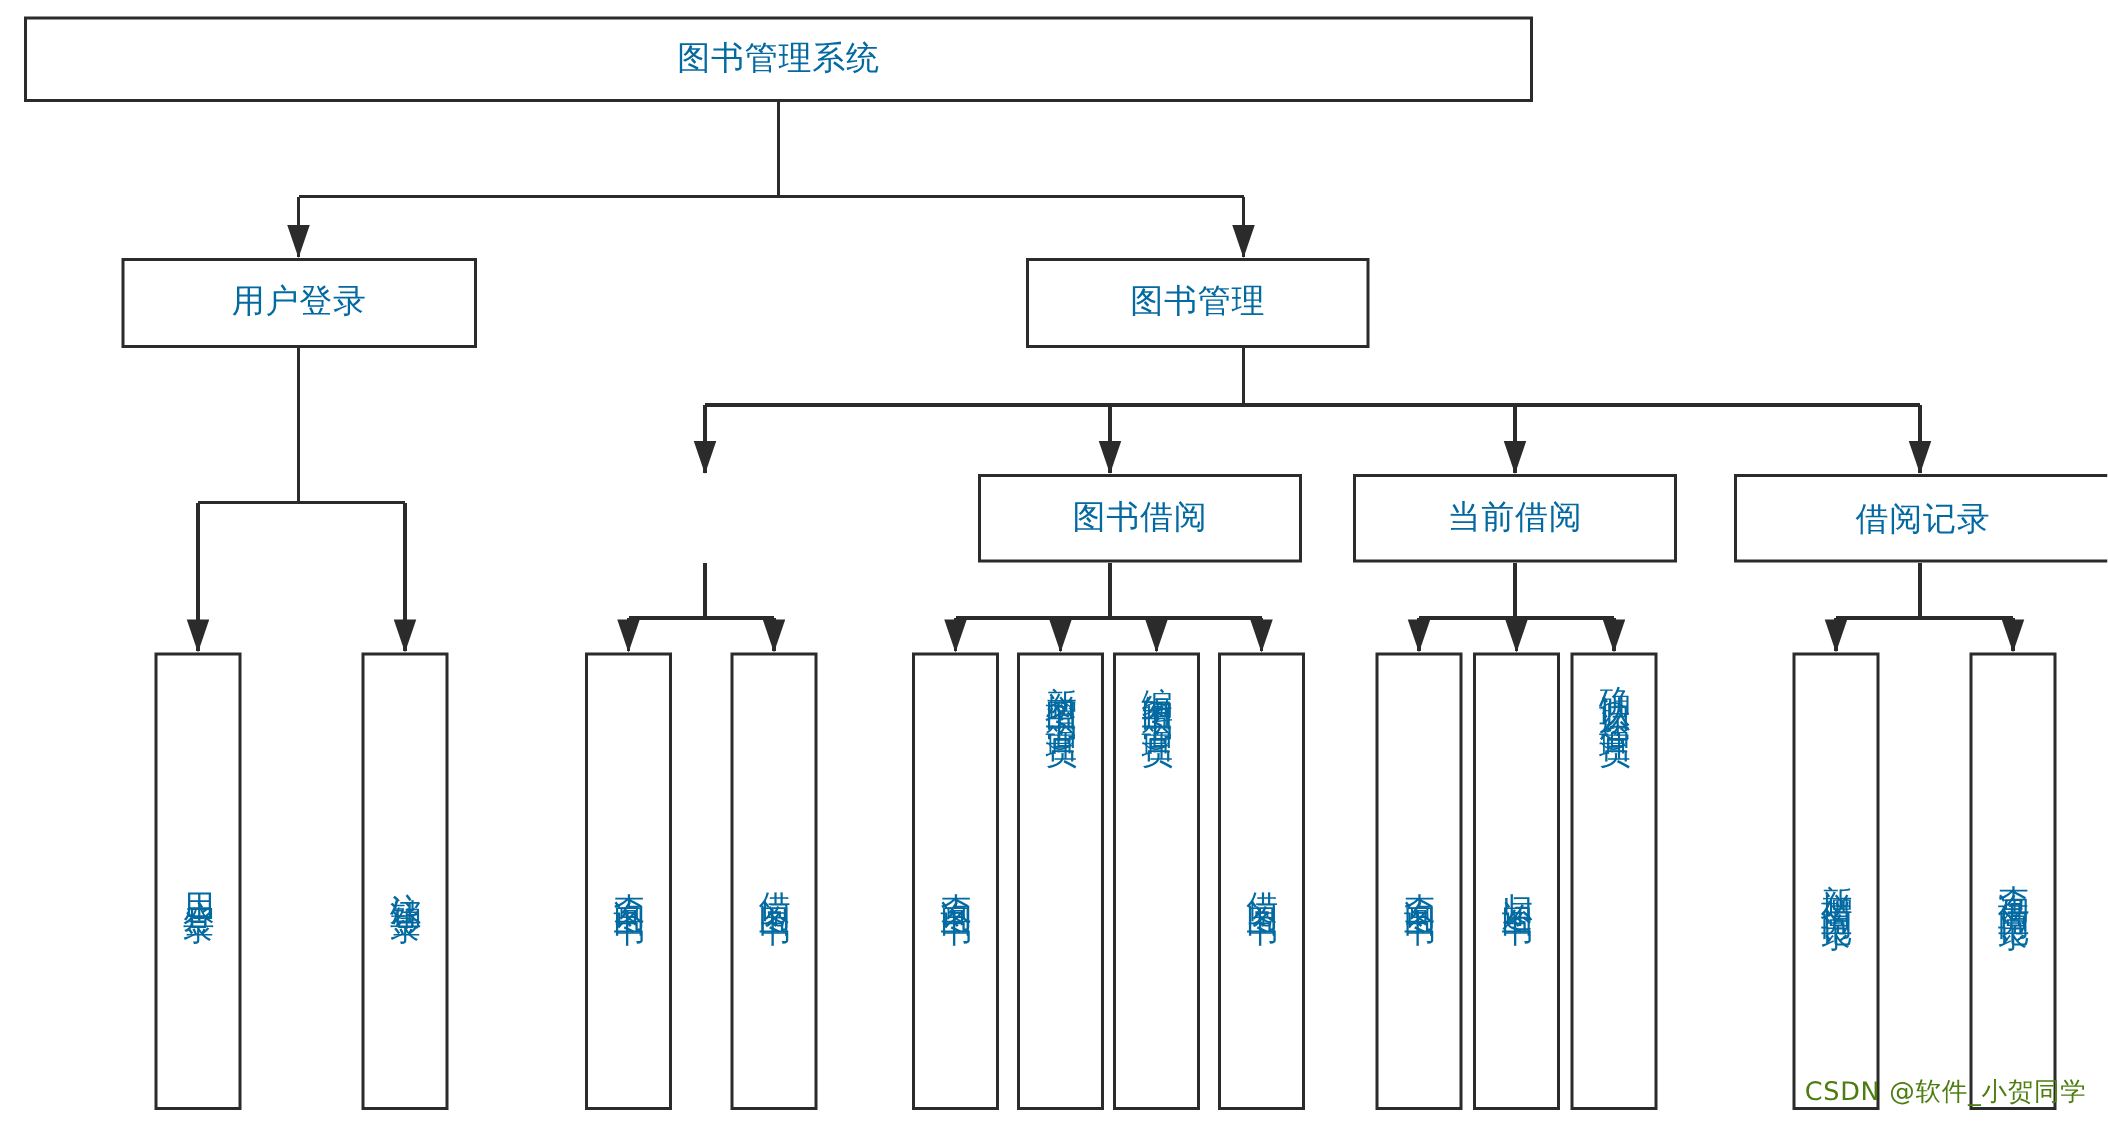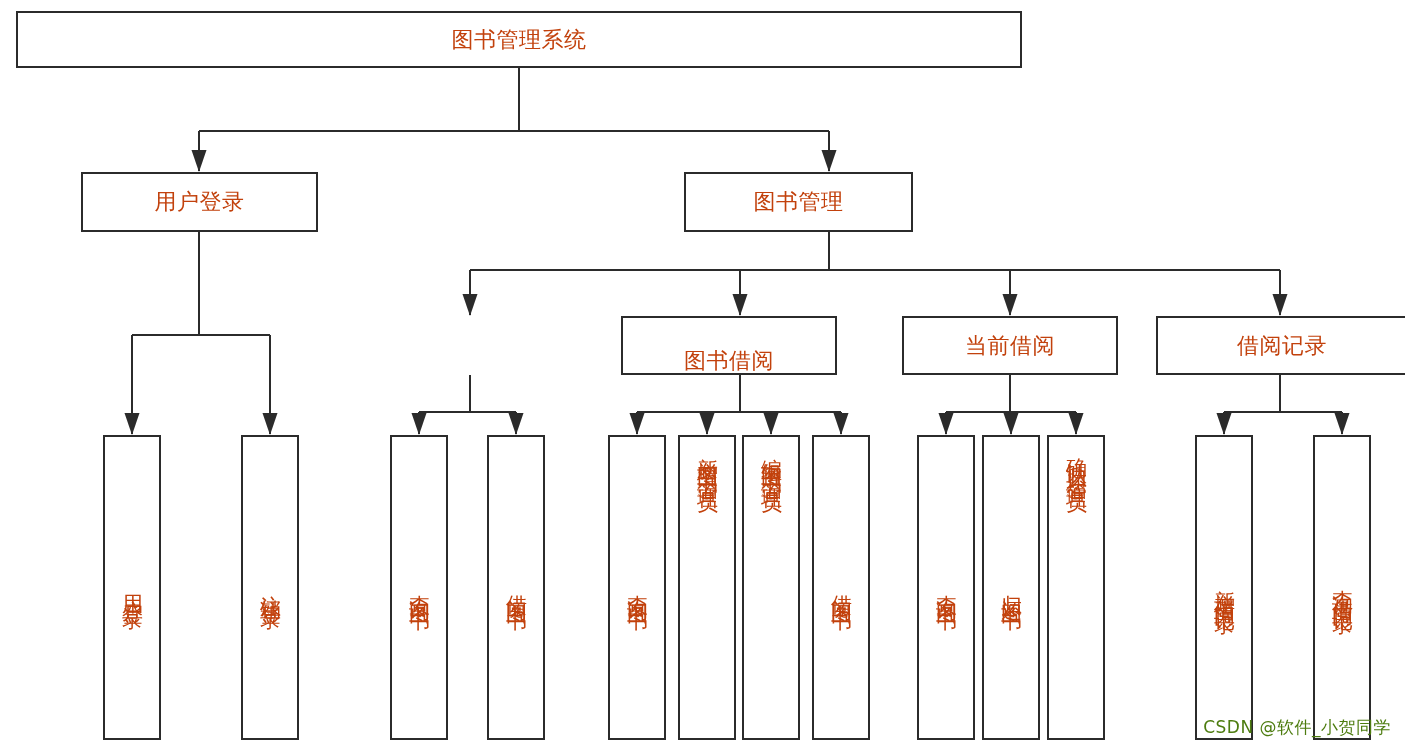--- a/index.html
+++ b/index.html
@@ -33,21 +33,21 @@
     display: flex;
     align-items: center;
     justify-content: center;
     color: #222222;
   }
   .node .label {
     font-size: 22px;
     line-height: 1.15;
     letter-spacing: 0.5px;
     white-space: nowrap;
-    color: #c2410c;
+    color: #0369a1;
   }
   .node.leaf {
     align-items: flex-start;
     justify-content: center;
     padding-top: 4px;
   }
   .node.leaf .label {
     writing-mode: vertical-rl;
     text-orientation: upright;
     font-size: 21px;
@@ -133,21 +133,21 @@
   <div class="node" id="node-root" style="left: 16px; top: 11px; width: 1006px; height: 57px;">
     <span class="label">图书管理系统</span>
   </div>
 
   <div class="node" style="left: 81px; top: 172px; width: 237px; height: 60px;">
       <span class="label">用户登录</span>
     </div>
     <div class="node" style="left: 684px; top: 172px; width: 229px; height: 60px;">
       <span class="label">图书管理</span>
     </div>
-    <div class="node" style="left: 621px; top: 316px; width: 216px; height: 59px; align-items: flex-end;">
+    <div class="node" style="left: 652px; top: 316px; width: 216px; height: 59px;">
       <span class="label">图书借阅</span>
     </div>
     <div class="node" style="left: 902px; top: 316px; width: 216px; height: 59px;">
       <span class="label">当前借阅</span>
     </div>
     <div class="node" style="left: 1156px; top: 316px; width: 252px; height: 59px; font-family: Liberation Serif, serif;">
       <span class="label">借阅记录</span>
     </div>
     <div class="node leaf center" style="left: 103px; top: 435px; width: 58px; height: 305px;">
       <span class="label">用户登录</span>

